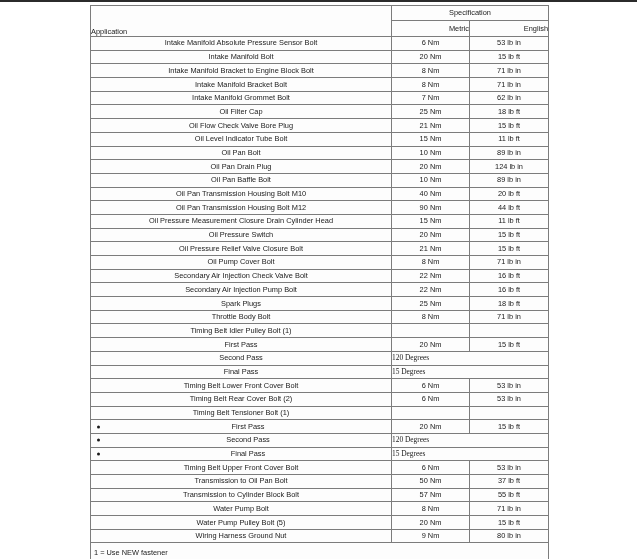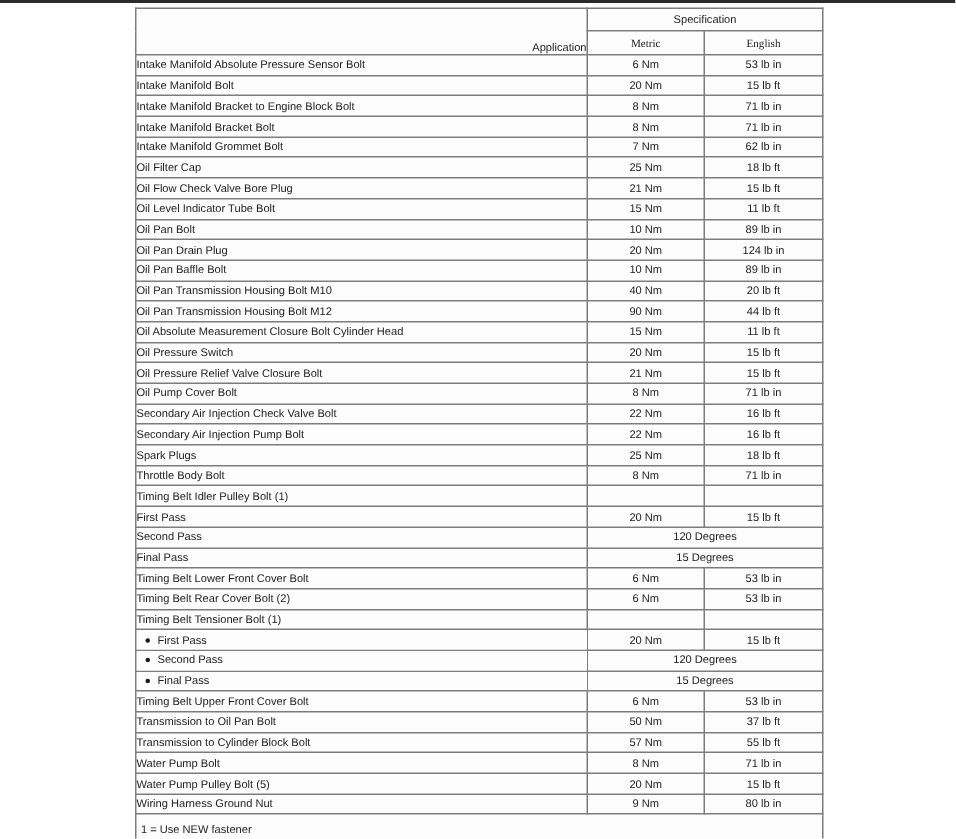--- a/index.html
+++ b/index.html
@@ -46,46 +46,45 @@
     background: #fdfdfd;
   }
   
   col.c-app    { width: 301px; }
   col.c-metric { width: 78px;  }
   col.c-eng    { width: 79px;  }
 
   
   th.h-app {
     height: 30px;
-    text-align: right;
+    text-align: left;
     vertical-align: bottom;
     font-weight: bold;
     font-size: 7.8px;
     padding-bottom: 3px;
   }
   th.h-spec {
     height: 14px;
     text-align: center;
     vertical-align: middle;
     font-weight: bold;
     font-size: 7.8px;
   }
   th.h-sub {
     height: 15px;
-    text-align: center;
+    text-align: right;
     vertical-align: middle;
     font-weight: bold;
     font-size: 7.8px;
-    font-family: Liberation Serif, serif;
   }
 
   
   tr.datarow td { height: 12.7px; }
   td.app {
-    text-align: left;
+    text-align: center;
     vertical-align: middle;
     padding-left: 3px;
   }
   td.app.indent {
     padding-left: 14px;
     position: relative;
   }
   td.app.indent .bullet {
     position: absolute;
     left: 6px;
@@ -95,22 +94,23 @@
     height: 3px;
     background: #1a1a1a;
     border-radius: 50%;
     display: block;
   }
   td.val {
     text-align: center;
     vertical-align: middle;
   }
   td.val-merged {
-    text-align: center;
-    vertical-align: middle;
+    text-align: left;
+    vertical-align: middle;
+    font-family: Liberation Serif, serif;
   }
   td.empty { }
 
   
   tr.noterow td {
     height: 18px;
     text-align: left;
     vertical-align: middle;
     padding-left: 3px;
     font-size: 7.4px;
@@ -198,21 +198,21 @@
           <td class="app"><span>Oil Pan Transmission Housing Bolt M10</span></td>
           <td class="val">40 Nm</td>
           <td class="val">20 lb ft</td>
         </tr>
         <tr class="datarow">
           <td class="app"><span>Oil Pan Transmission Housing Bolt M12</span></td>
           <td class="val">90 Nm</td>
           <td class="val">44 lb ft</td>
         </tr>
         <tr class="datarow">
-          <td class="app"><span>Oil Absolute Measurement Closure Bolt Cylinder Head</span></td>
+          <td class="app"><span>Oil Pressure Measurement Closure Drain Cylinder Head</span></td>
           <td class="val">15 Nm</td>
           <td class="val">11 lb ft</td>
         </tr>
         <tr class="datarow">
           <td class="app"><span>Oil Pressure Switch</span></td>
           <td class="val">20 Nm</td>
           <td class="val">15 lb ft</td>
         </tr>
         <tr class="datarow">
           <td class="app"><span>Oil Pressure Relief Valve Closure Bolt</span></td>

